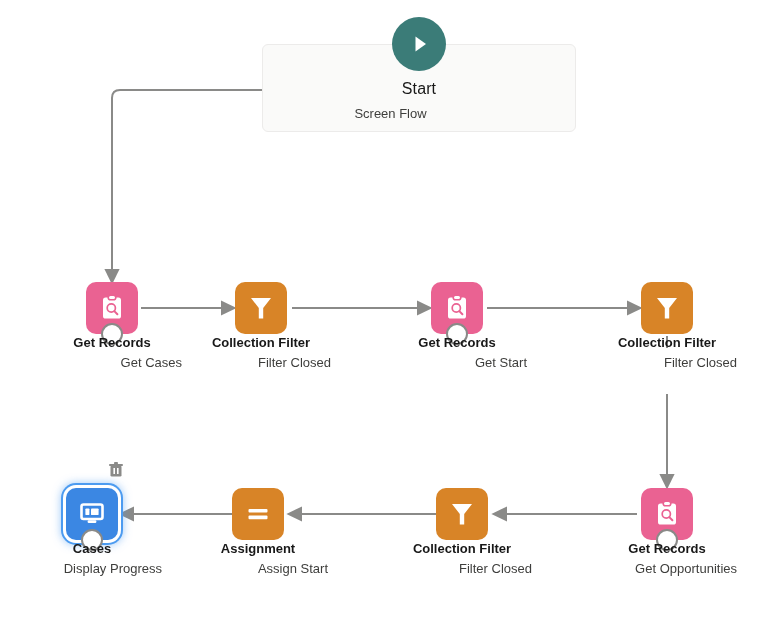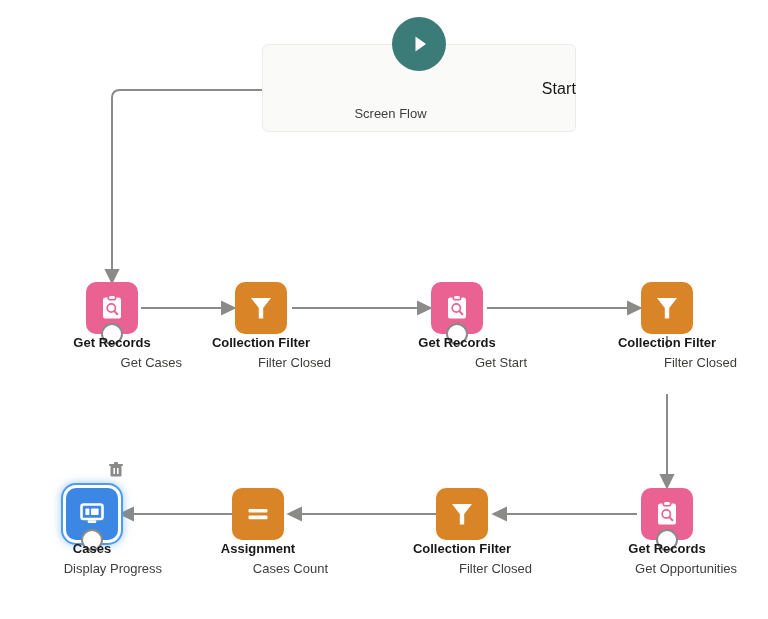--- a/index.html
+++ b/index.html
@@ -50,21 +50,21 @@
     display: flex;
     align-items: center;
     justify-content: center;
   }
   .start-icon svg { display: block; }
   .start-title {
     position: absolute;
     left: 262px;
     top: 80px;
     width: 314px;
-    text-align: right;
+    text-align: center;
     font-size: 16px;
     font-weight: 400;
     color: #181818;
     letter-spacing: 0.1px;
   }
   .start-sub {
     position: absolute;
     left: 262px;
     top: 106px;
     width: 257px;
@@ -281,21 +281,21 @@
   <div class="node" style="left:258px; top:488px;">
     <div class="node-box assignment">
       <span class="node-icon">
         <svg width="30" height="30" viewBox="0 0 30 30">
           <rect x="5.5" y="10" width="19" height="3.6" rx="1" fill="#ffffff"></rect>
           <rect x="5.5" y="16.6" width="19" height="3.6" rx="1" fill="#ffffff"></rect>
         </svg>
       </span>
     </div>
     <div class="node-title">Assignment</div>
-    <div class="node-sub">Cases Count</div>
+    <div class="node-sub">Assign Start</div>
   </div>
 
   <div class="node" style="left:92px; top:488px;">
     <div class="node-box screen selected">
       <span class="trash-icon">
         <svg width="14" height="16" viewBox="0 0 14 16">
           <rect x="1.5" y="3.6" width="11" height="11" rx="1.4" fill="#8a8a88"></rect>
           <rect x="0" y="2" width="14" height="1.9" rx="0.9" fill="#8a8a88"></rect>
           <rect x="5" y="0" width="4" height="2.2" rx="0.9" fill="#8a8a88"></rect>
           <rect x="4.4" y="6" width="1.6" height="6" fill="#ffffff"></rect>

